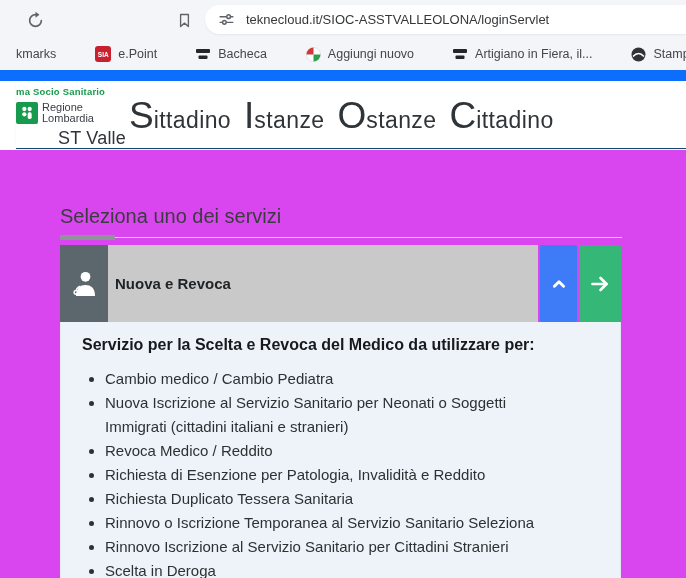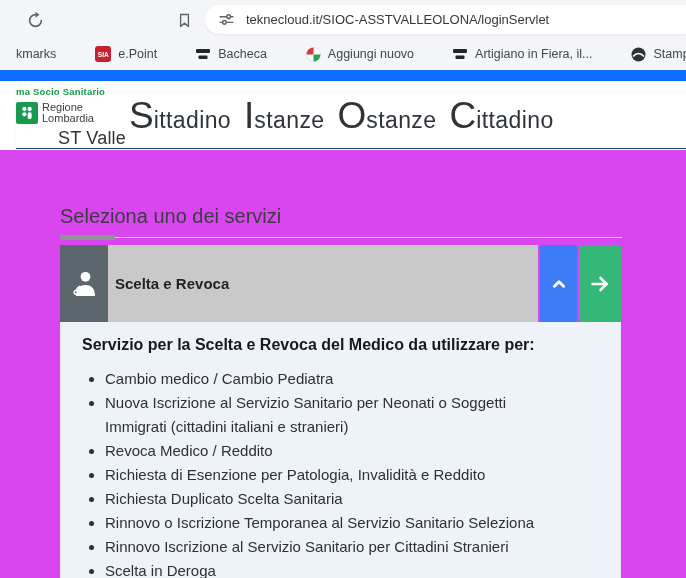--- a/index.html
+++ b/index.html
@@ -202,21 +202,21 @@
           <g fill="none" stroke="#5c666d" stroke-width="1.2">
             <path d="M8.9 13.5 c-2 .8 -2.9 2.2 -2.9 4"></path>
           </g>
           <g fill="none" stroke="#ffffff" stroke-width="1.2">
             <path d="M9.2 13.8 c-2.2 .7 -3.2 2 -3.3 3.4"></path>
           </g>
           <circle cx="5.6" cy="18.6" r="1.5" fill="none" stroke="#ffffff" stroke-width="1.2"></circle>
         </svg>
       </div>
       <div class="title-bar">
-        <span>Scelta e Revoca</span>
+        <span>Nuova e Revoca</span>
       </div>
       <button class="btn-collapse">
         <svg width="22" height="22" viewBox="0 0 24 24">
           <polyline points="7,14.5 12,9.5 17,14.5" fill="none" stroke="#ffffff" stroke-width="3.2" stroke-linecap="round" stroke-linejoin="round"></polyline>
         </svg>
       </button>
       <button class="btn-go">
         <svg width="24" height="24" viewBox="0 0 24 24">
           <g fill="none" stroke="#ffffff" stroke-width="2.6" stroke-linecap="round" stroke-linejoin="round">
             <line x1="4.5" y1="12" x2="18.5" y2="12"></line>
@@ -226,20 +226,20 @@
       </button>
     </div>
 
     <div class="panel-body">
       <div class="intro">Servizio per la Scelta e Revoca del Medico da utilizzare per:</div>
       <ul class="service-list">
         <li>Cambio medico / Cambio Pediatra</li>
         <li>Nuova Iscrizione al Servizio Sanitario per Neonati o Soggetti Immigrati (cittadini italiani e stranieri)</li>
         <li>Revoca Medico / Reddito</li>
         <li>Richiesta di Esenzione per Patologia, Invalidità e Reddito</li>
-        <li>Richiesta Duplicato Scelta Sanitaria</li>
+        <li>Richiesta Duplicato Tessera Sanitaria</li>
         <li>Rinnovo o Iscrizione Temporanea al Servizio Sanitario Seleziona</li>
         <li>Rinnovo Iscrizione al Servizio Sanitario per Cittadini Stranieri</li>
         <li>Scelta in Deroga</li>
       </ul>
     </div>
   </div>
 </div>
 
 </body></html>

